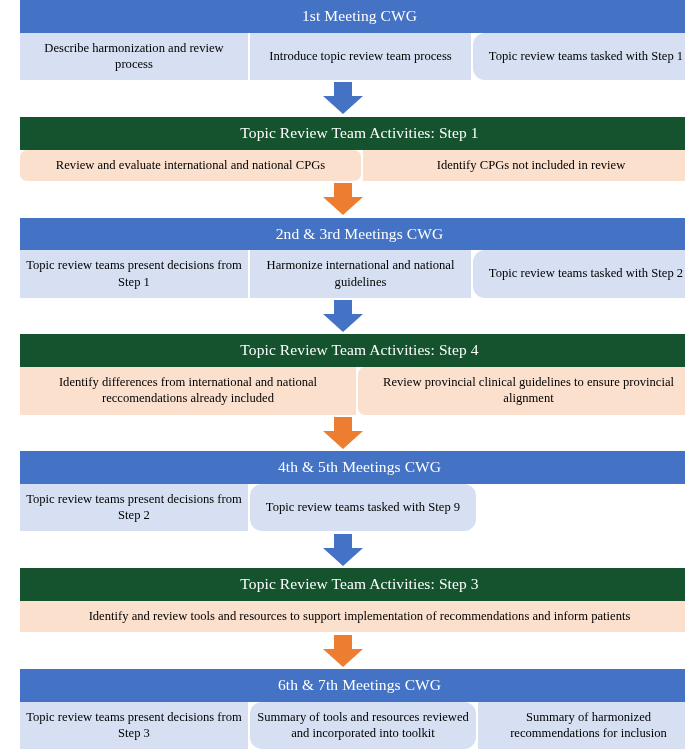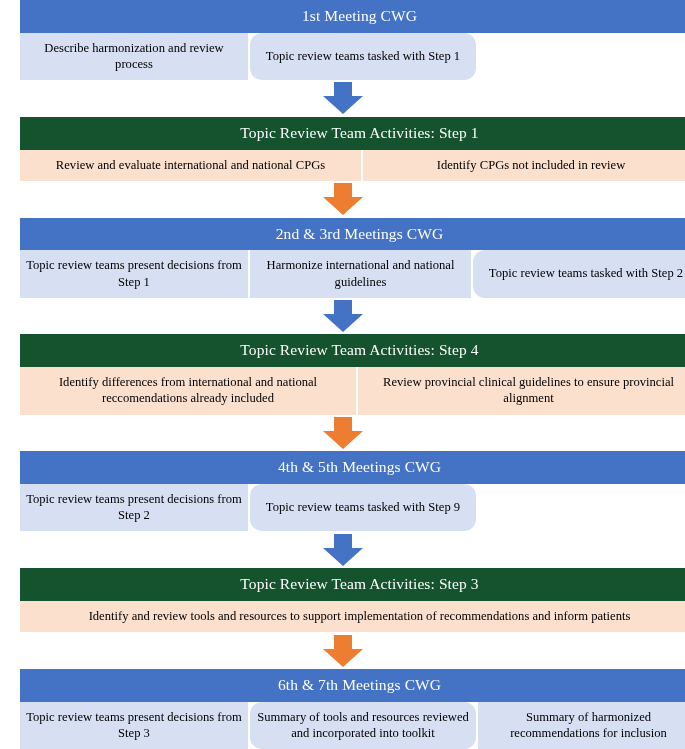--- a/index.html
+++ b/index.html
@@ -66,21 +66,21 @@
   }
 
   .cols.blue  .cell { background: #D6E0F2; }
   .cols.orange .cell { background: #FBE0CE; }
 
   
   .w-a { flex: 0 0 228px; }
   .w-b { flex: 1 1 auto; }
   .w-c { flex: 0 0 226px; border-radius: 12px; }
 
-  .half-a { flex: 0 0 341px; }
+  .half-a { flex: 0 0 341px; border-radius: 7px; }
   .half-b { flex: 1 1 auto; }
 
   .full { flex: 1 1 100%; }
 
   
   .arrow-wrap {
     width: 100%;
     display: flex;
     justify-content: center;
     align-items: center;
@@ -119,20 +119,21 @@
 </style>
 </head>
 <body>
 
 <div class="flow">
 
   <div class="block">
     <div class="band blue">1st Meeting CWG</div>
     <div class="cols blue">
       <div class="cell w-a">Describe harmonization and review process</div>
+      <div class="cell w-b">Introduce topic review team process</div>
       <div class="cell w-c">Topic review teams tasked with Step 1</div>
     </div>
   </div>
 
   <div class="arrow-wrap">
     <div class="arrow blue">
       <div class="shaft"></div>
       <div class="head"></div>
     </div>
   </div>

